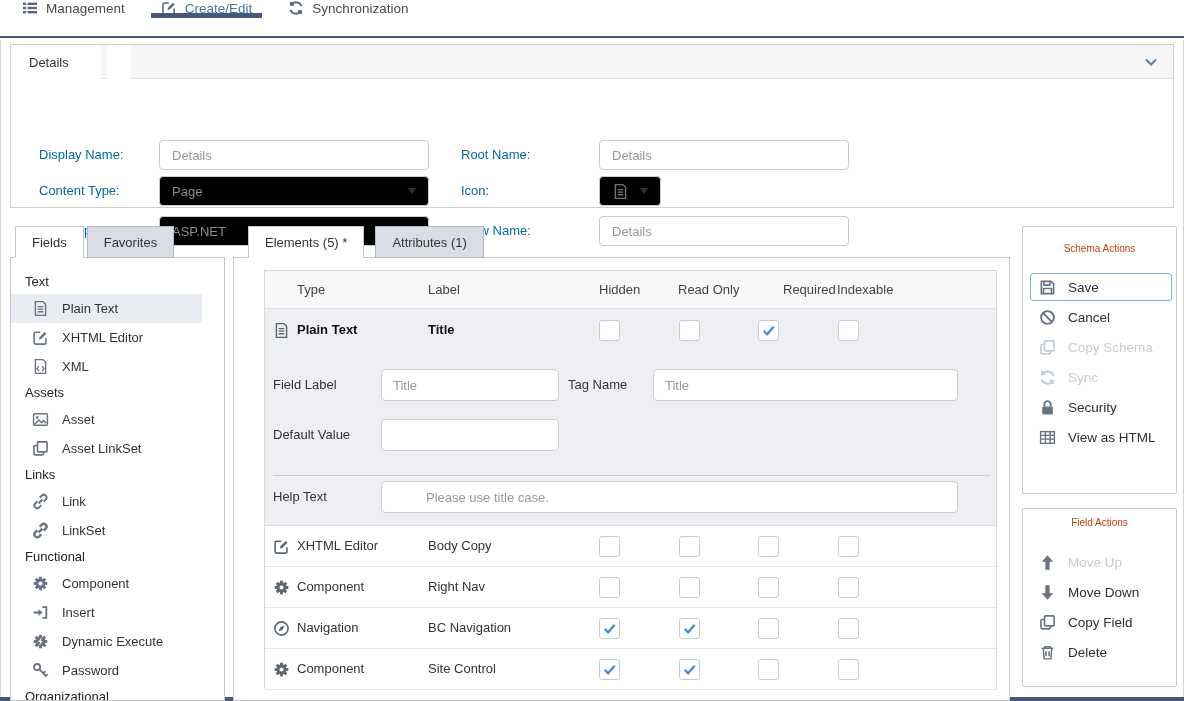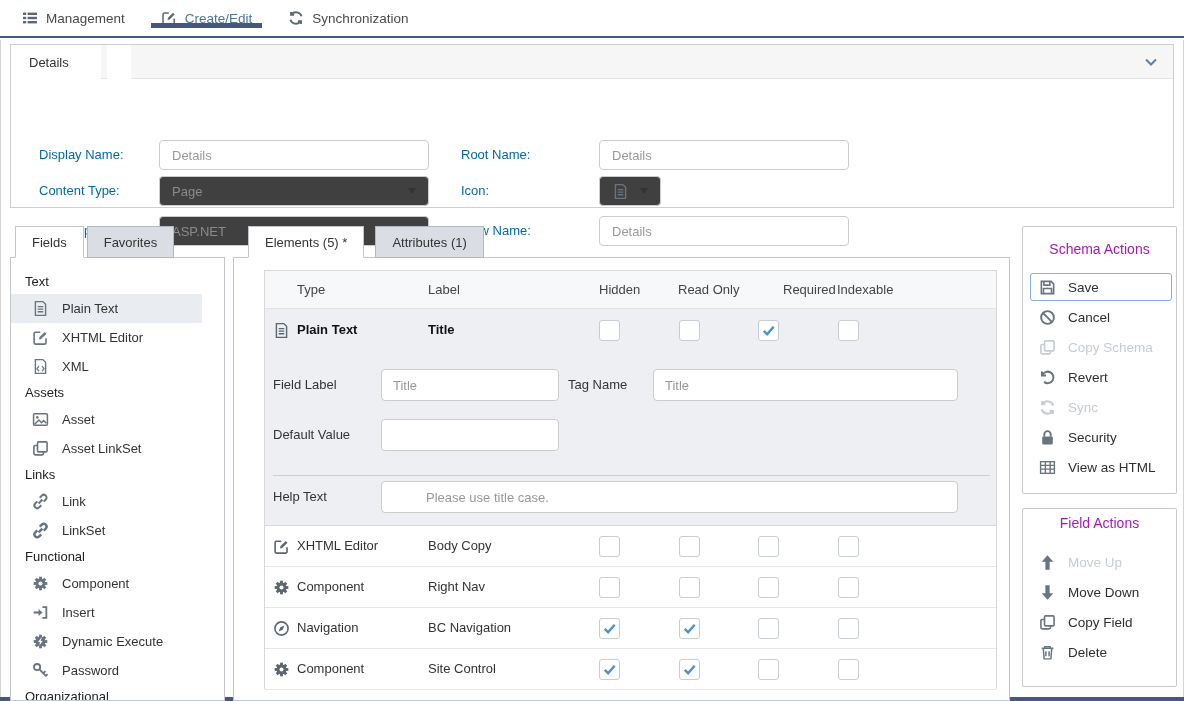--- a/index.html
+++ b/index.html
@@ -4,21 +4,21 @@
 <style>
   html,body{margin:0;padding:0;background:#fff;}
   #app{position:relative;width:1184px;height:701px;overflow:hidden;background:#fff;
        font-family:"Liberation Sans","DejaVu Sans",sans-serif;font-size:13px;color:#333;}
   .abs{position:absolute;}
   .icon{display:inline-block;width:17px;height:17px;color:#6a7380;flex:none;}
   .icon svg{width:100%;height:100%;display:block;}
 
   
   .topnav{position:absolute;left:0;top:0;width:100%;height:38px;background:#fff;
-          border-bottom:2px solid #46587b;display:flex;align-items:center;padding-left:12px;box-sizing:border-box;gap:16px;}
+          border-bottom:2px solid #46587b;display:flex;align-items:flex-start;padding-left:12px;box-sizing:border-box;gap:16px;}
   .nav-item{position:relative;display:flex;align-items:center;gap:8px;padding:0 10px;cursor:pointer;}
   .nav-item .icon{width:16px;height:16px;color:#5d6774;}
   .nav-item .nv-label{font-size:13.5px;color:#4a4a4a;}
   .nav-item.active .nv-label{color:#4d7499;}
   .nav-item.active::after{content:"";position:absolute;left:0;right:0;bottom:-2px;height:5px;background:#46587b;}
 
   
   .edge{background:#d5d5d5;}
   .bottom-strip{position:absolute;left:0;bottom:0;width:100%;height:4px;background:#46587b;}
 
@@ -26,21 +26,21 @@
   .details-panel{position:absolute;left:10px;top:44px;width:1164px;height:164px;background:#fff;
                  border:1px solid #cfcfcf;box-sizing:border-box;}
   .dp-header{position:absolute;left:0;top:0;width:100%;height:34px;background:#f6f6f6;border-bottom:1px solid #e3e3e3;box-sizing:border-box;}
   .dp-tab{position:absolute;left:0;top:0;width:90px;height:34px;background:#fff;display:flex;align-items:center;padding-left:18px;box-sizing:border-box;color:#333;}
   .dp-notch{position:absolute;left:96px;top:0;width:24px;height:34px;background:#fff;}
   .dp-chevron{position:absolute;right:14px;top:9px;width:16px;height:16px;color:#5b7fa6;cursor:pointer;}
   .dp-label{position:absolute;height:16px;line-height:16px;color:#0369a1;}
   .dp-input{position:absolute;height:30px;box-sizing:border-box;border:1px solid #ccc;border-radius:4px;
             padding:0 12px;font-family:inherit;font-size:13px;color:#444;background:#fff;}
   .dp-input::placeholder{color:#999;opacity:1;}
-  .dp-select{position:absolute;height:30px;box-sizing:border-box;border:1px solid #ccc;border-radius:4px;background:#404040;
+  .dp-select{position:absolute;height:30px;box-sizing:border-box;border:1px solid #ccc;border-radius:4px;background:#000000;
              display:flex;align-items:center;justify-content:space-between;padding:0 12px;cursor:pointer;}
   .dp-select .sel-text{color:#8b8b8b;}
   .caret{width:0;height:0;border-left:4.5px solid transparent;border-right:4.5px solid transparent;border-top:6px solid #333;}
 
   
   .tab{height:32px;box-sizing:border-box;display:flex;align-items:center;padding:0 16px;cursor:pointer;
        border:1px solid #b3b9c3;background:#dadde3;color:#333;}
   .tab.active{background:#fff;border:1px solid #c3c7cc;border-bottom:1px solid #fff;}
 
   
@@ -72,21 +72,21 @@
   .tbl-editor{position:absolute;left:0;top:80px;width:100%;height:175px;background:#edeff3;border-bottom:1px solid #d8d8d8;box-sizing:border-box;}
   .ed-label{position:absolute;height:16px;line-height:16px;color:#333;}
   .ed-input{position:absolute;height:32px;box-sizing:border-box;border:1px solid #ccc;border-radius:4px;
             padding:0 11px;font-family:inherit;font-size:13px;color:#444;background:#fff;}
   .ed-input::placeholder{color:#999;opacity:1;}
   .ed-divider{position:absolute;left:8px;top:124px;width:717px;height:1px;background:#cfcfcf;}
 
   
   .action-panel{position:absolute;left:1022px;width:155px;background:#fff;border:1px solid #c9c9c9;
                 border-radius:2px;box-sizing:border-box;}
-  .ap-title{text-align:center;font-size:14px;color:#a21caf;height:20px;line-height:20px;}
+  .ap-title{text-align:center;font-size:10px;color:#c2410c;height:20px;line-height:20px;}
   .ap-item{height:30px;display:flex;align-items:center;gap:12px;padding-left:16px;cursor:pointer;color:#2f2f2f;font-size:13.5px;}
   .ap-item .icon{color:#6a7380;}
   .ap-item.focused{height:28px;margin:1px 4px 1px 7px;padding-left:8px;border:1px solid #8cb0dd;border-radius:3px;box-sizing:border-box;}
   .ap-item.disabled{cursor:default;}
   .ap-item.disabled .ap-label{color:#c6ccd3;}
   .ap-item.icon-disabled .icon{color:#c6ccd3;}
 </style>
 </head>
 <body>
 
@@ -465,29 +465,20 @@
         </div>
         <div class="ap-item disabled icon-disabled">
           <span class="icon">
             <svg viewBox="0 0 16 16" fill="none" stroke="currentColor" stroke-width="1.5">
               <rect x="5.2" y="1.8" width="9" height="9.4" rx="1"></rect>
               <path d="M10.8 11.2v1.6a1.2 1.2 0 0 1-1.2 1.2H3a1.2 1.2 0 0 1-1.2-1.2V6.4A1.2 1.2 0 0 1 3 5.2h2.2"></path>
             </svg>
           </span>
           <span class="ap-label">Copy Schema</span>
         </div>
-        <div class="ap-item">
-          <span class="icon">
-            <svg viewBox="0 0 16 16" fill="none" stroke="currentColor" stroke-width="1.9">
-              <path d="M2.8 2.4v3.8h3.8"></path>
-              <path d="M3.1 6.1a5.4 5.4 0 1 1 1.7 6"></path>
-            </svg>
-          </span>
-          <span class="ap-label">Revert</span>
-        </div>
         <div class="ap-item disabled icon-disabled">
           <span class="icon">
             <svg viewBox="0 0 16 16" fill="none" stroke="currentColor" stroke-width="1.9">
               <path d="M13.6 6.2A6 6 0 0 0 3.4 4.3"></path>
               <path d="M2.4 9.8a6 6 0 0 0 10.2 1.9"></path>
               <path d="M3 1.9v3h3"></path>
               <path d="M13 14.1v-3h-3"></path>
             </svg>
           </span>
           <span class="ap-label">Sync</span>

